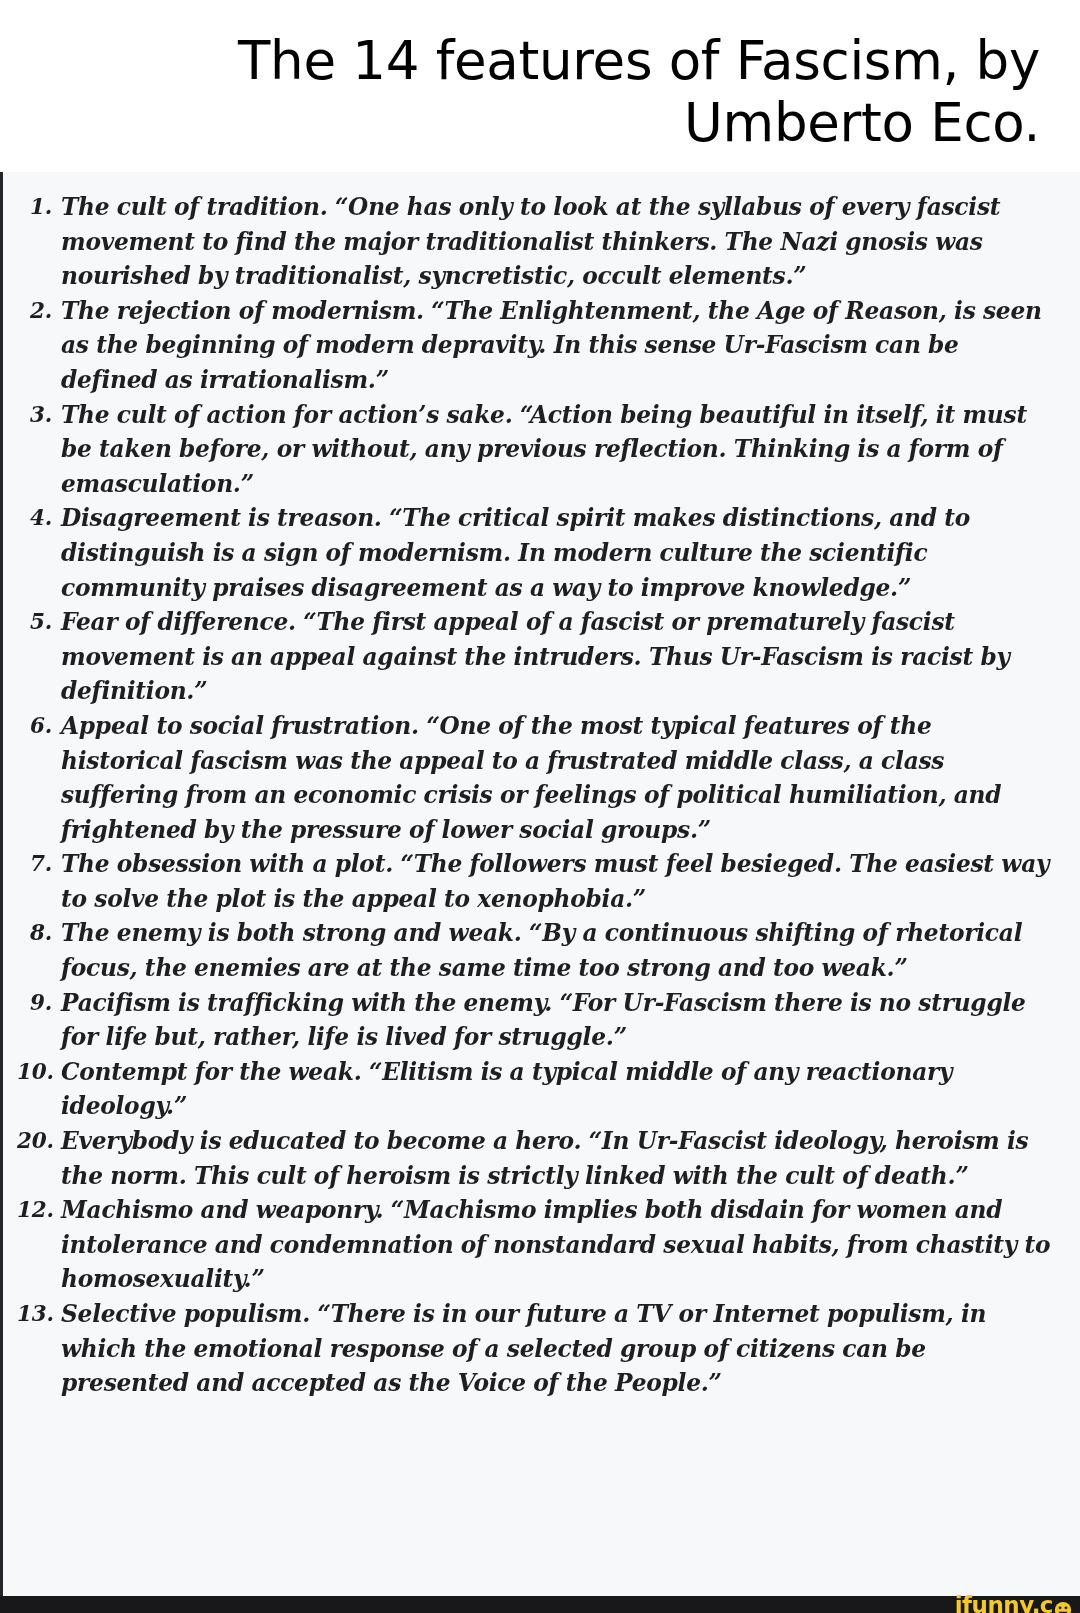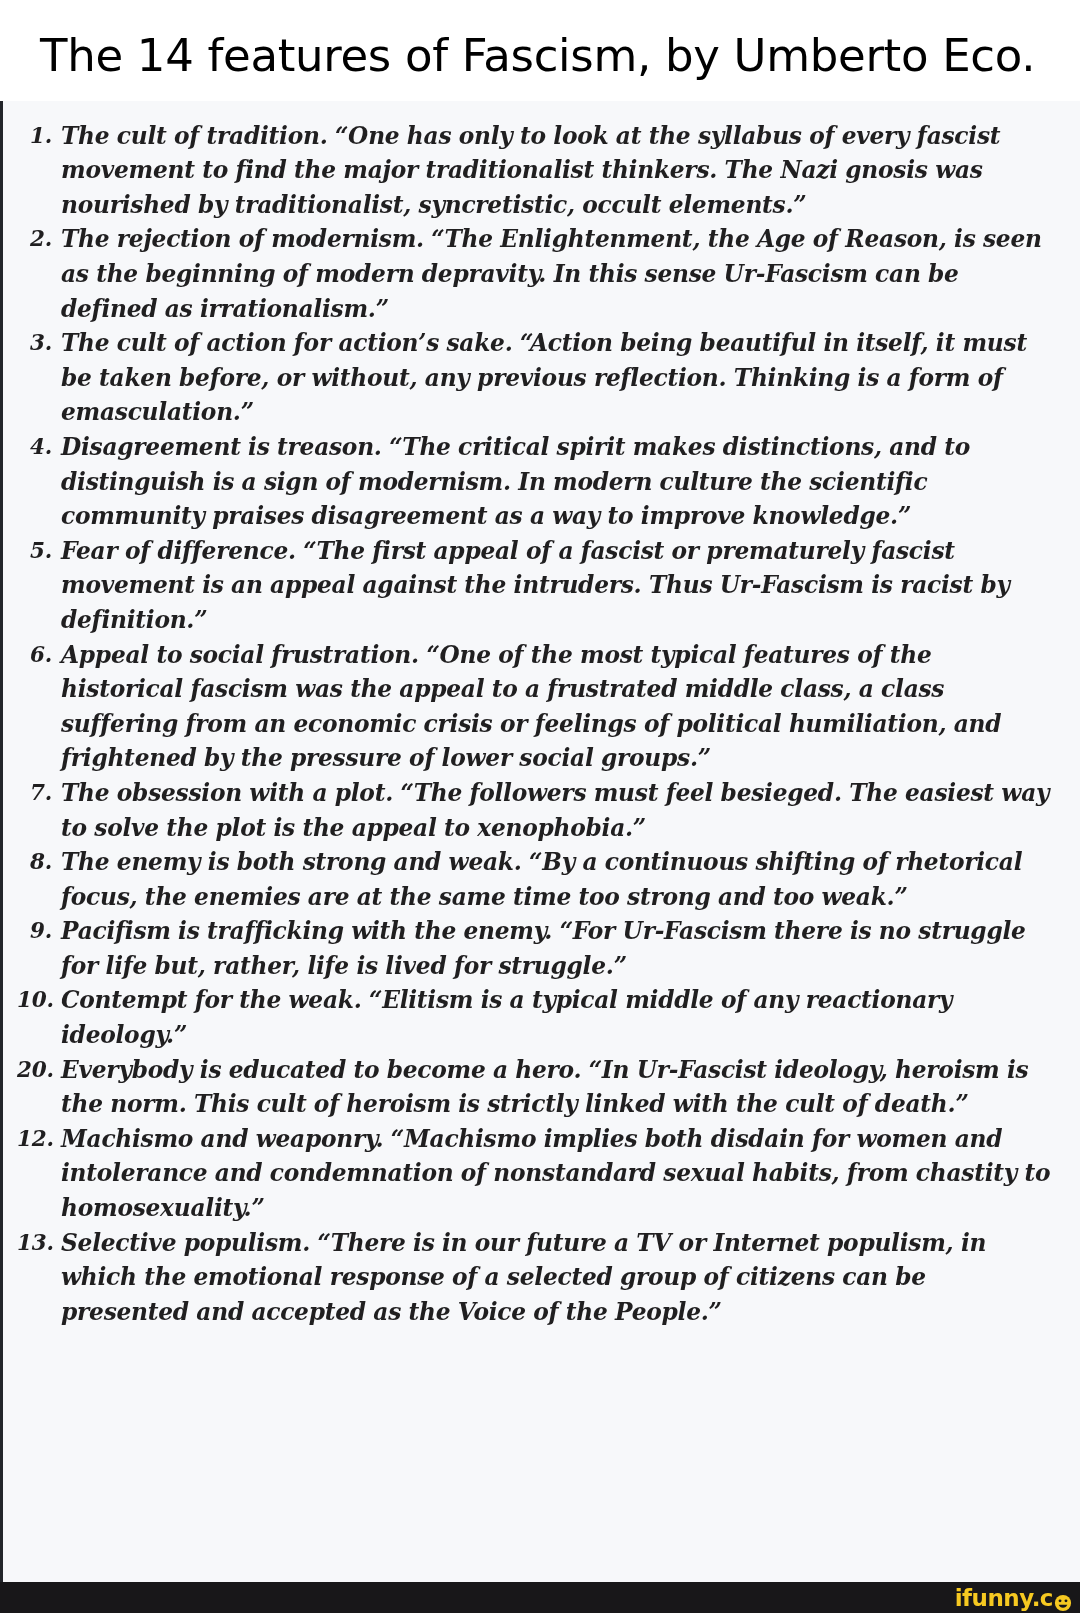--- a/index.html
+++ b/index.html
@@ -24,25 +24,25 @@
   }
 
   
   .title-block {
     background: #ffffff;
     padding: 30px 40px 18px 40px;
     box-sizing: border-box;
   }
   .title-text {
     font-family: "DejaVu Sans", "Liberation Sans", sans-serif;
-    font-size: 45px;
+    font-size: 53px;
     line-height: 1.17;
     font-weight: 400;
     color: #000000;
-    text-align: left;
+    text-align: right;
     letter-spacing: -0.3px;
     margin: 0;
   }
 
   
   .body-panel {
     position: relative;
     flex: 1 1 auto;
     background: #f7f8fa;
     border-left: 3px solid #23252a;
@@ -91,21 +91,21 @@
     display: block;
     text-align: left;
     padding-right: 2px;
     font-style: italic;
   }
 
   
   .watermark-bar {
     position: relative;
     flex: 0 0 auto;
-    height: 31px;
+    height: 17px;
     background: #181719;
     display: flex;
     align-items: center;
     justify-content: flex-end;
     padding-right: 8px;
     box-sizing: border-box;
   }
   .watermark {
     display: flex;
     align-items: center;

